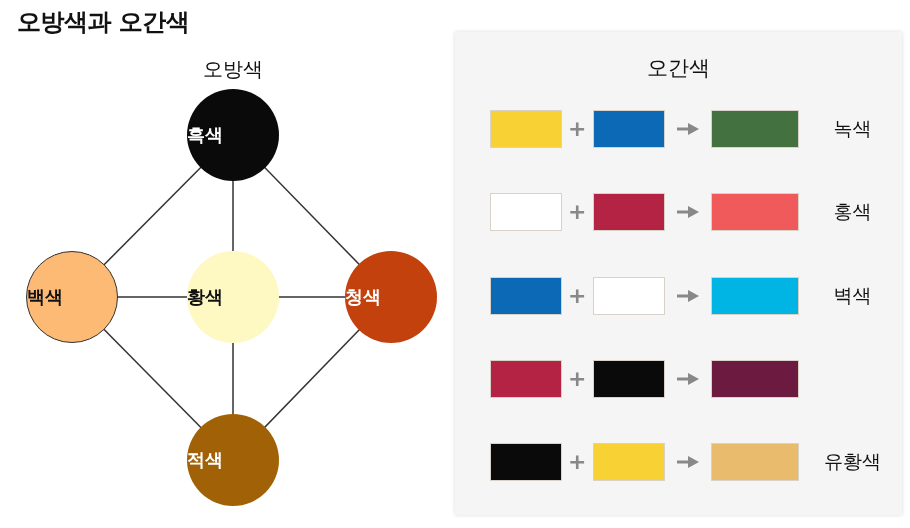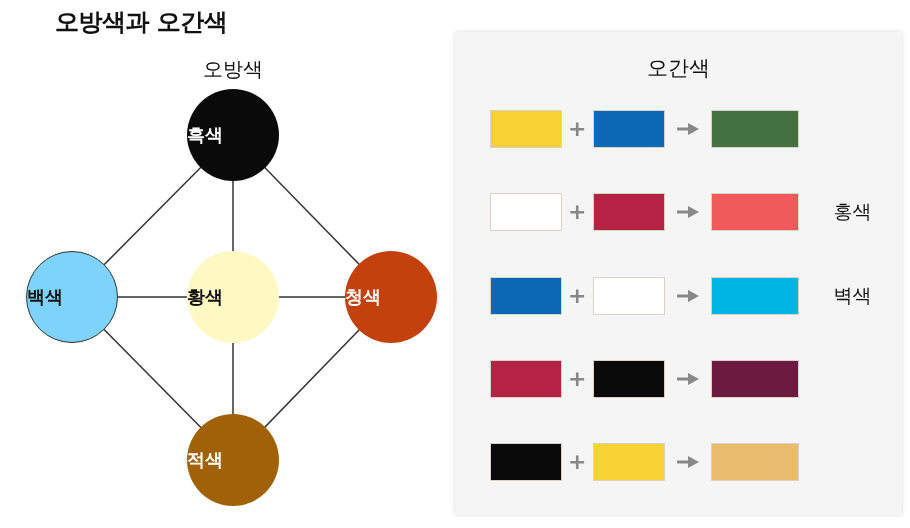--- a/index.html
+++ b/index.html
@@ -1,18 +1,18 @@
 <!DOCTYPE html>
 <html><head>
 <meta charset="utf-8">
 <style>
   html, body { margin:0; padding:0; background:#ffffff; }
   body { width:910px; height:528px; position:relative; overflow:hidden;
          font-family: "DejaVu Sans", "Liberation Sans", sans-serif; color:#111; }
-  .title { position:absolute; left:17px; top:6px; font-size:24px; font-weight:bold; letter-spacing:-0.5px;margin-left:38px; }
+  .title { position:absolute; left:17px; top:6px; font-size:24px; font-weight:bold; letter-spacing:-0.5px; }
   .subtitle { position:absolute; left:183px; top:56px; width:100px; text-align:center; font-size:20px; }
   svg.lines { position:absolute; left:0; top:0; }
   .node { position:absolute; width:92px; height:92px; border-radius:50%;
           display:flex; align-items:center; 
           font-size:18px; font-weight:bold; box-sizing:border-box; }
   .panel { position:absolute; left:455px; top:32px; width:447px; height:483px;
            background:#f5f5f5; box-shadow:0 0 4px rgba(0,0,0,0.15); }
   .panel-title { position:absolute; left:0; right:0; top:22px; text-align:center; font-size:21px; }
   .row { position:absolute; left:0; width:447px; height:40px; }
   .sw { position:absolute; top:0; height:38px; border:1px solid #d8d2c8; box-sizing:border-box; }
@@ -36,21 +36,21 @@
     <line x1="72" y1="297" x2="233" y2="297" stroke="#333333" stroke-width="1.5"></line>
     <line x1="233" y1="297" x2="391" y2="297" stroke="#333333" stroke-width="1.5"></line>
     <line x1="72" y1="297" x2="233" y2="460" stroke="#333333" stroke-width="1.5"></line>
     <line x1="391" y1="297" x2="233" y2="460" stroke="#333333" stroke-width="1.5"></line>
     <line x1="233" y1="297" x2="233" y2="460" stroke="#333333" stroke-width="1.5"></line>
   </svg>
 <div id="nodes">
     <div class="node" style="left: 187px; top: 89px; background: rgb(10, 10, 10); color: rgb(255, 255, 255);">
       <span>흑색</span>
     </div>
-    <div class="node" style="left: 26px; top: 251px; background: #7dd3fc; color: rgb(17, 17, 17); border: 1.5px solid rgb(51, 51, 51);">
+    <div class="node" style="left: 26px; top: 251px; background: #fdba74; color: rgb(17, 17, 17); border: 1.5px solid rgb(51, 51, 51);">
       <span>백색</span>
     </div>
     <div class="node" style="left: 187px; top: 251px; background: #fef9c3; color: rgb(17, 17, 17);">
       <span>황색</span>
     </div>
     <div class="node" style="left: 345px; top: 251px; background: #c2410c; color: rgb(255, 255, 255);">
       <span>청색</span>
     </div>
     <div class="node" style="left: 187px; top: 414px; background: #a16207; color: rgb(255, 255, 255);">
       <span>적색</span>
@@ -62,20 +62,21 @@
   <div id="rows">
       <div class="row" style="top: 78px;">
         <div class="sw a" style="background:#f8d234"></div>
      <div class="plus">+</div>
      <div class="sw b" style="background:#0b69b6"></div>
      <svg class="arrow" viewBox="0 0 22 14">
        <line x1="0" y1="7" x2="13" y2="7" stroke="#888" stroke-width="3"></line>
        <polygon points="11,1 22,7 11,13" fill="#888"></polygon>
      </svg>
      <div class="sw r" style="background:#437140"></div>
+     <div class="label">녹색</div>
       </div>
       <div class="row" style="top: 161px;">
         <div class="sw a" style="background:#ffffff"></div>
      <div class="plus">+</div>
      <div class="sw b" style="background:#b42244"></div>
      <svg class="arrow" viewBox="0 0 22 14">
        <line x1="0" y1="7" x2="13" y2="7" stroke="#888" stroke-width="3"></line>
        <polygon points="11,1 22,7 11,13" fill="#888"></polygon>
      </svg>
      <div class="sw r" style="background:#f05a5a"></div>
@@ -104,15 +105,16 @@
       </div>
       <div class="row" style="top: 411px;">
         <div class="sw a" style="background:#0a0a0a"></div>
      <div class="plus">+</div>
      <div class="sw b" style="background:#f8d234"></div>
      <svg class="arrow" viewBox="0 0 22 14">
        <line x1="0" y1="7" x2="13" y2="7" stroke="#888" stroke-width="3"></line>
        <polygon points="11,1 22,7 11,13" fill="#888"></polygon>
      </svg>
      <div class="sw r" style="background:#e9bb6c"></div>
+     <div class="label">유황색</div>
       </div>
     </div>
 </div>
 
 </body></html>

